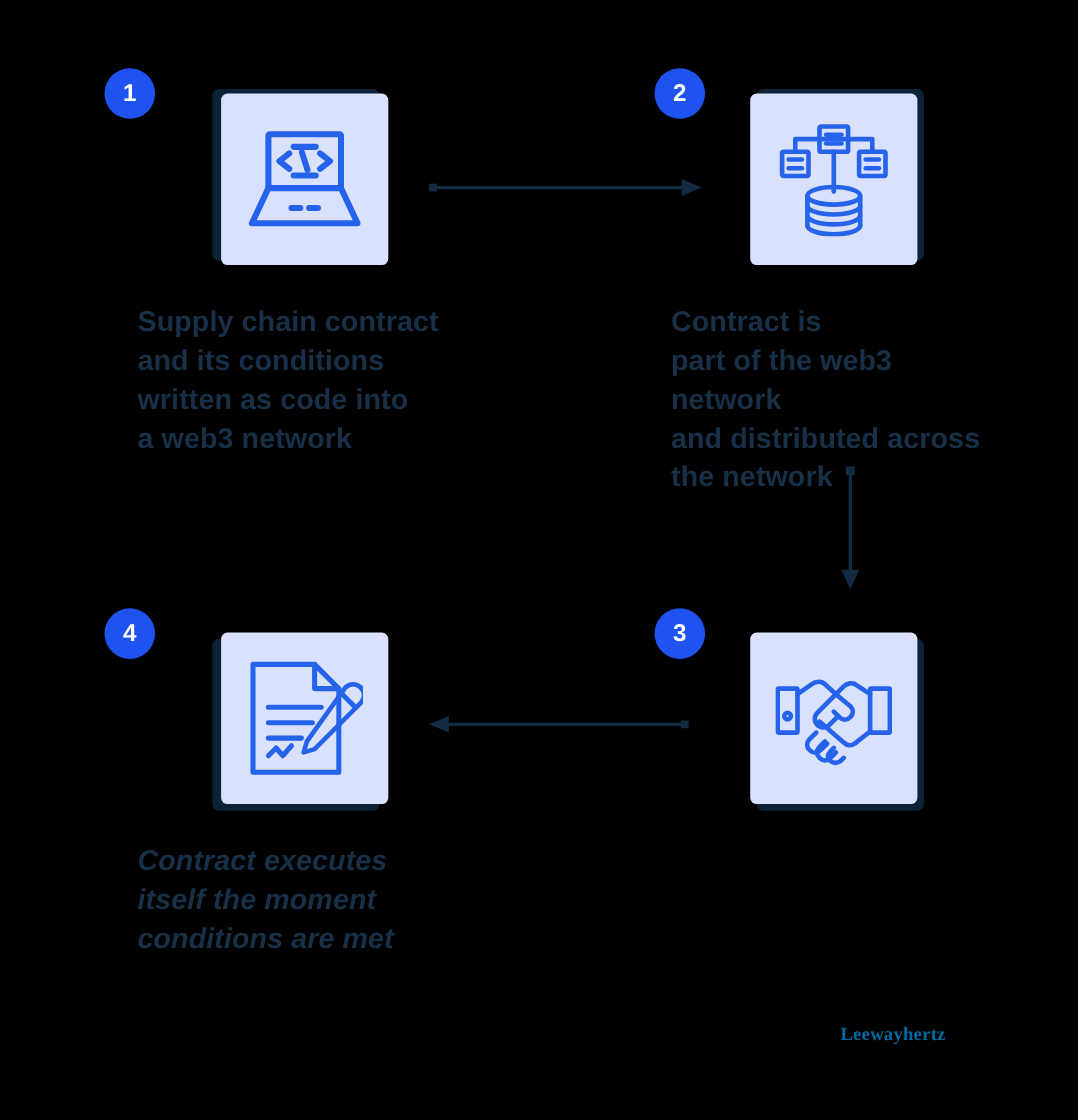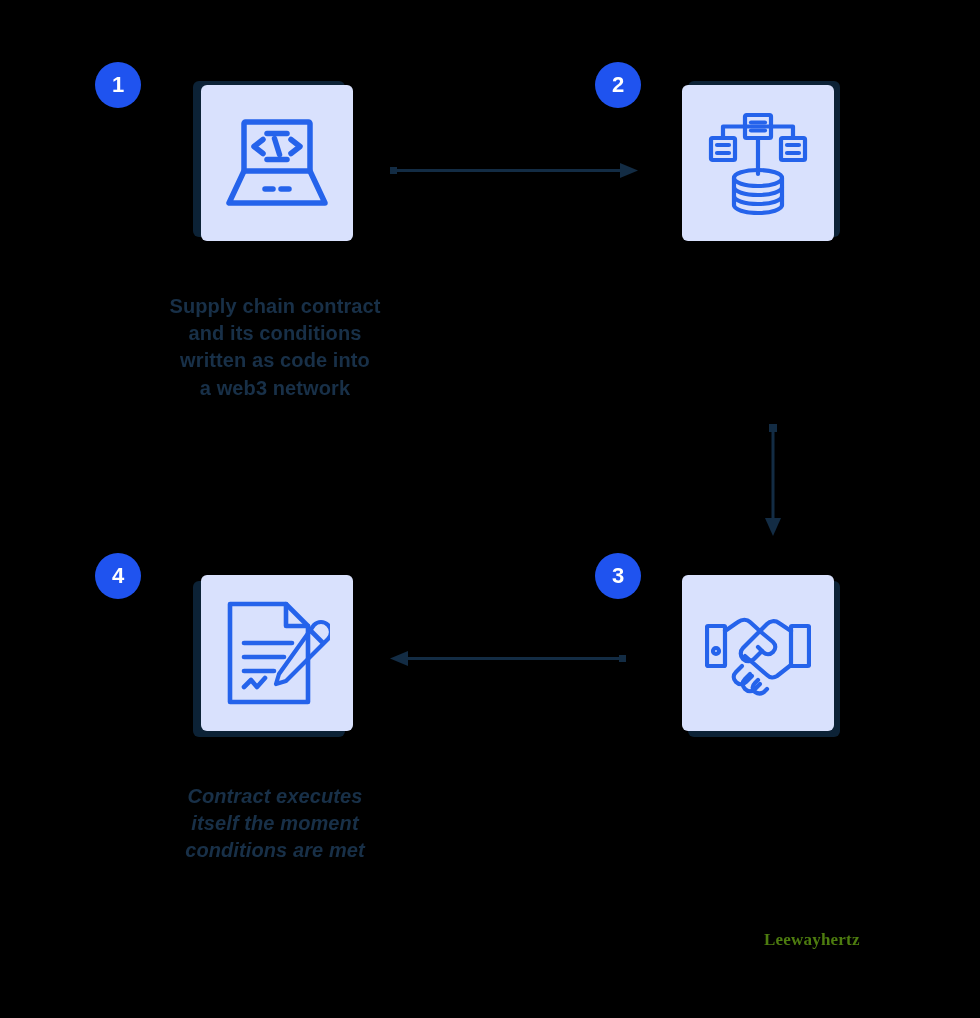--- a/index.html
+++ b/index.html
@@ -61,24 +61,24 @@
 
   .sh-br .icon-shadow { top: 6px;   left: 6px;  }
   .sh-br .icon-card   { top: 0px;   left: 0px;  }
 
   .sh-bl .icon-shadow { top: 6px;   left: -4px; }
   .sh-bl .icon-card   { top: 0px;   left: 4px;  }
 
   .icon-card svg { display: block; }
 
   .step-caption {
-    margin-top: 48px;
-    text-align: center;
+    margin-top: 30px;
+    text-align: left;
     color: #183048;
-    font-size: 20px;
+    font-size: 26px;
     line-height: 1.36;
     font-weight: 700;
     letter-spacing: 0.1px;
     white-space: pre-line;
   }
 
   
   .badge {
     position: absolute;
     width: 46px;
@@ -94,21 +94,21 @@
     line-height: 1;
   }
 
   
   .connector { position: absolute; }
   .connector svg { display: block; overflow: visible; }
 
   
   .watermark {
     position: absolute;
-    color: #4d7c0f;
+    color: #0369a1;
     font-family: "Liberation Serif", serif;
     font-size: 17px;
     font-weight: 700;
     letter-spacing: 0.2px;
   }
 </style>
 </head>
 <body>
 
 <div id="diagram">
@@ -168,20 +168,24 @@
           <ellipse cx="50" cy="67" rx="24" ry="8"></ellipse>
           <path d="M26 67 L26 94"></path>
           <path d="M74 67 L74 94"></path>
           <path d="M26 94 A24 8 0 0 0 74 94"></path>
           <path d="M26 76 A24 8 0 0 0 74 76"></path>
           <path d="M26 85 A24 8 0 0 0 74 85"></path>
         </svg>
         </span>
       </div>
     </div>
+    <div class="step-caption">Contract is
+part of the web3 network
+and distributed across
+the network</div>
   </div>
 
   <div class="badge" style="left:595px; top:553px;">
     <span>3</span>
   </div>
 
   <div class="step" style="left:610px; top:575px;">
     <div class="icon-wrap sh-br">
       <div class="icon-shadow"></div>
       <div class="icon-card">

